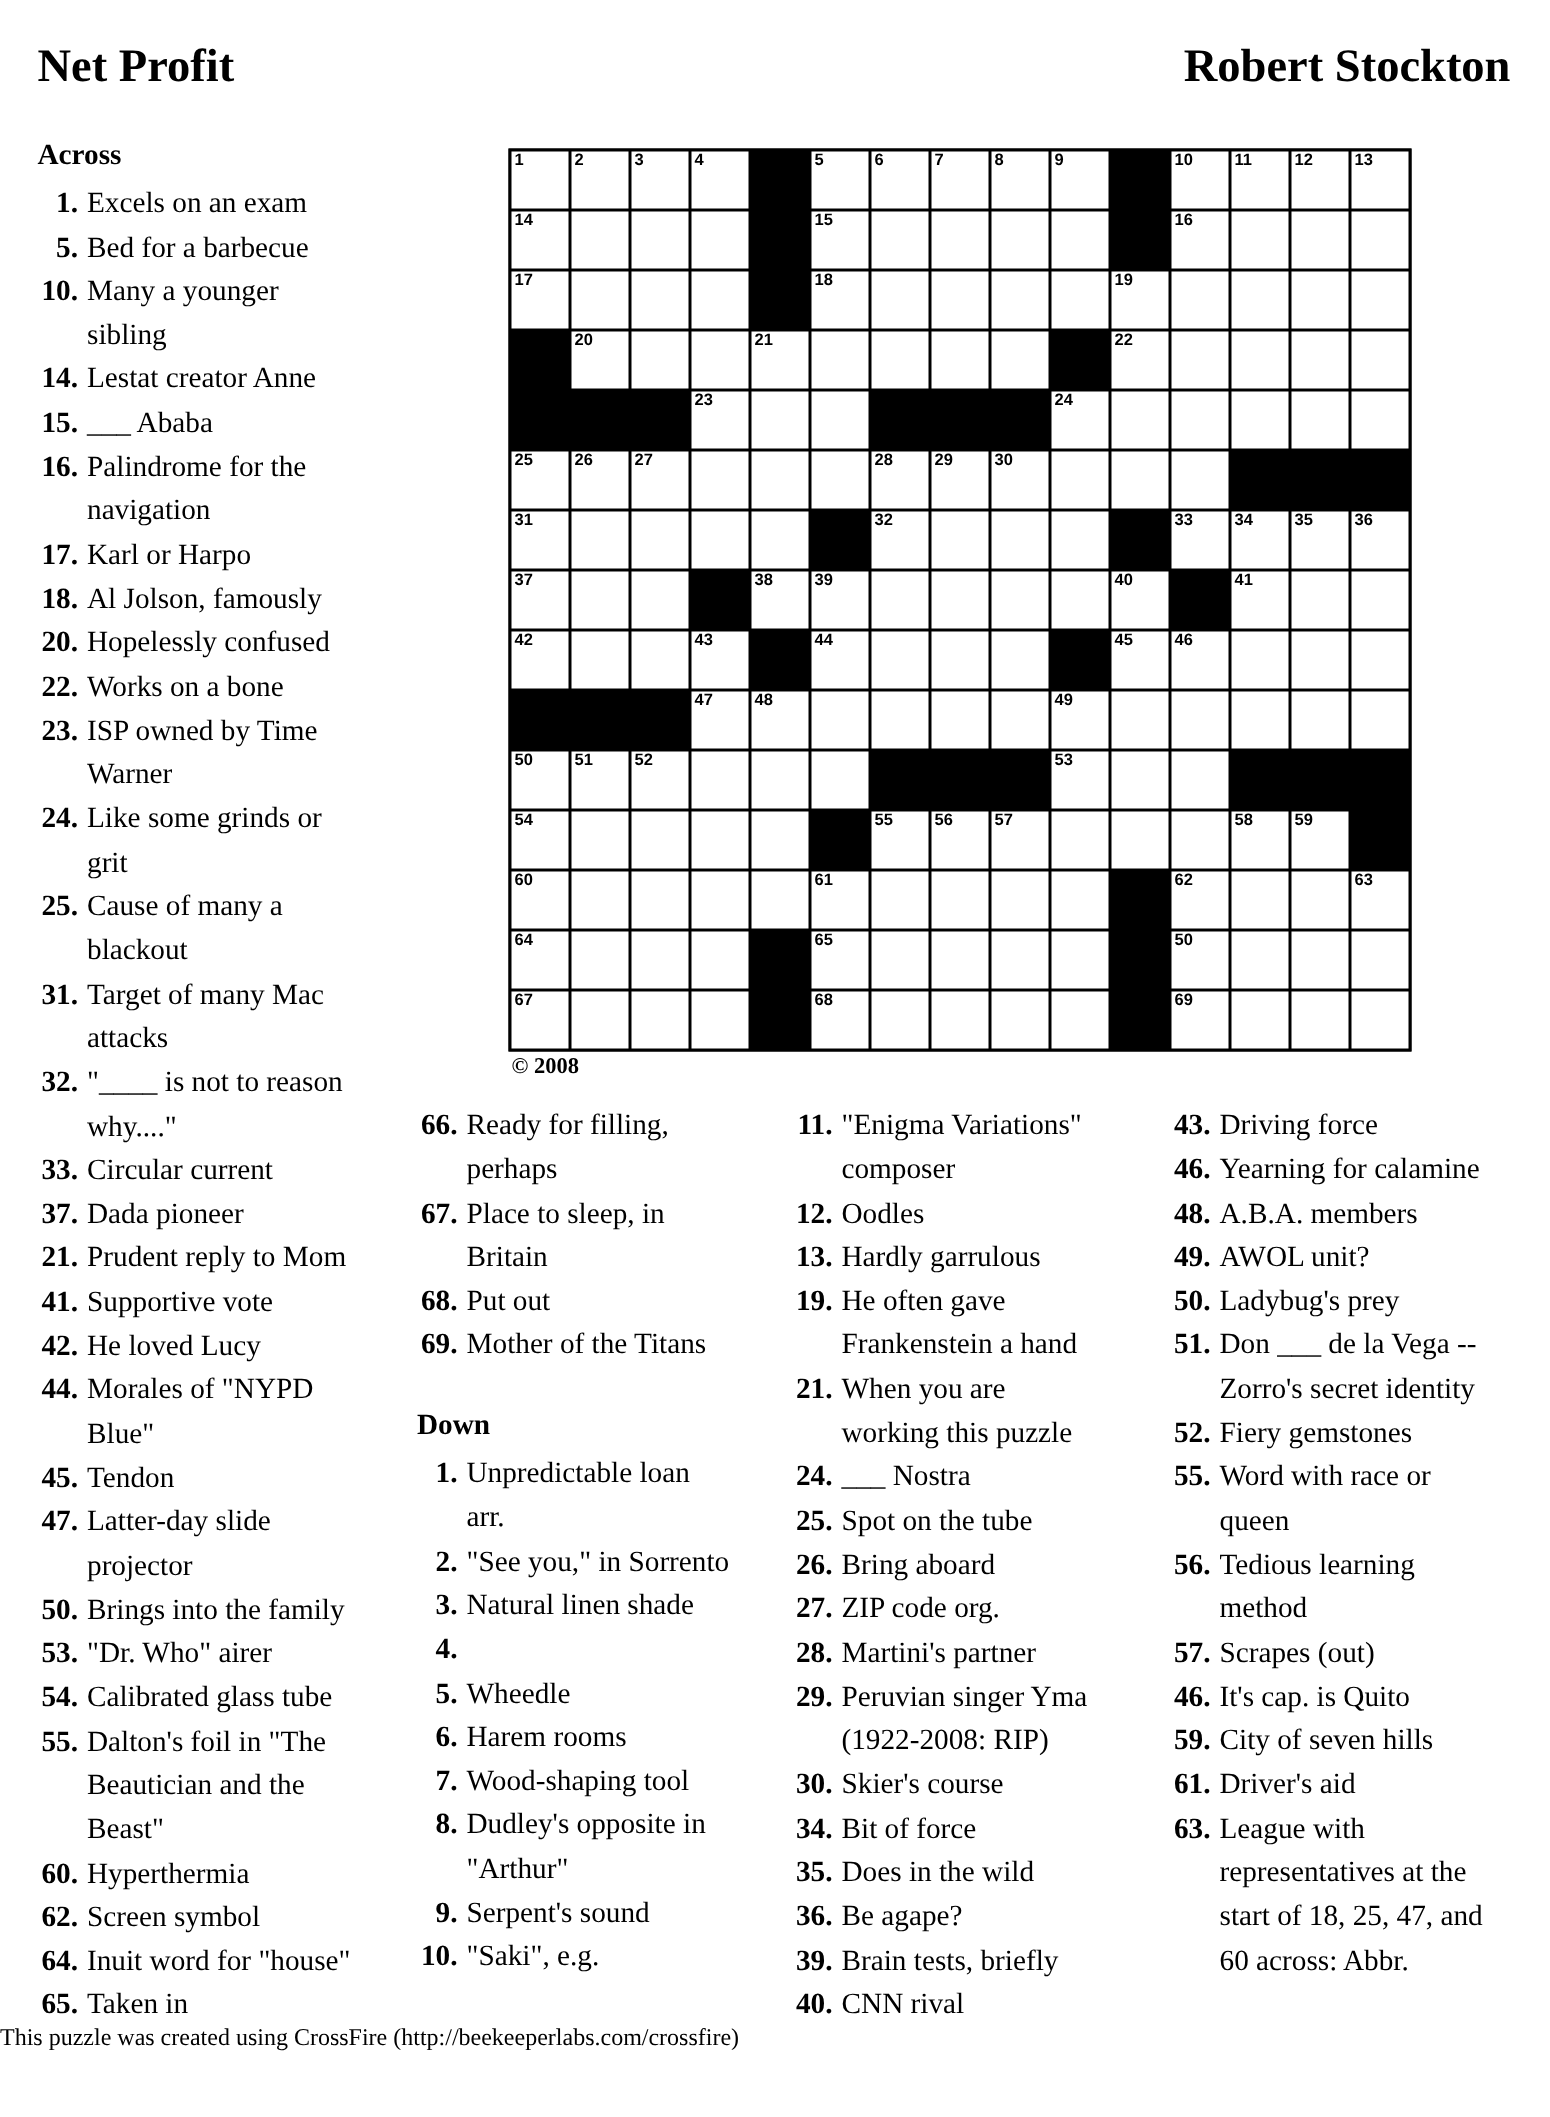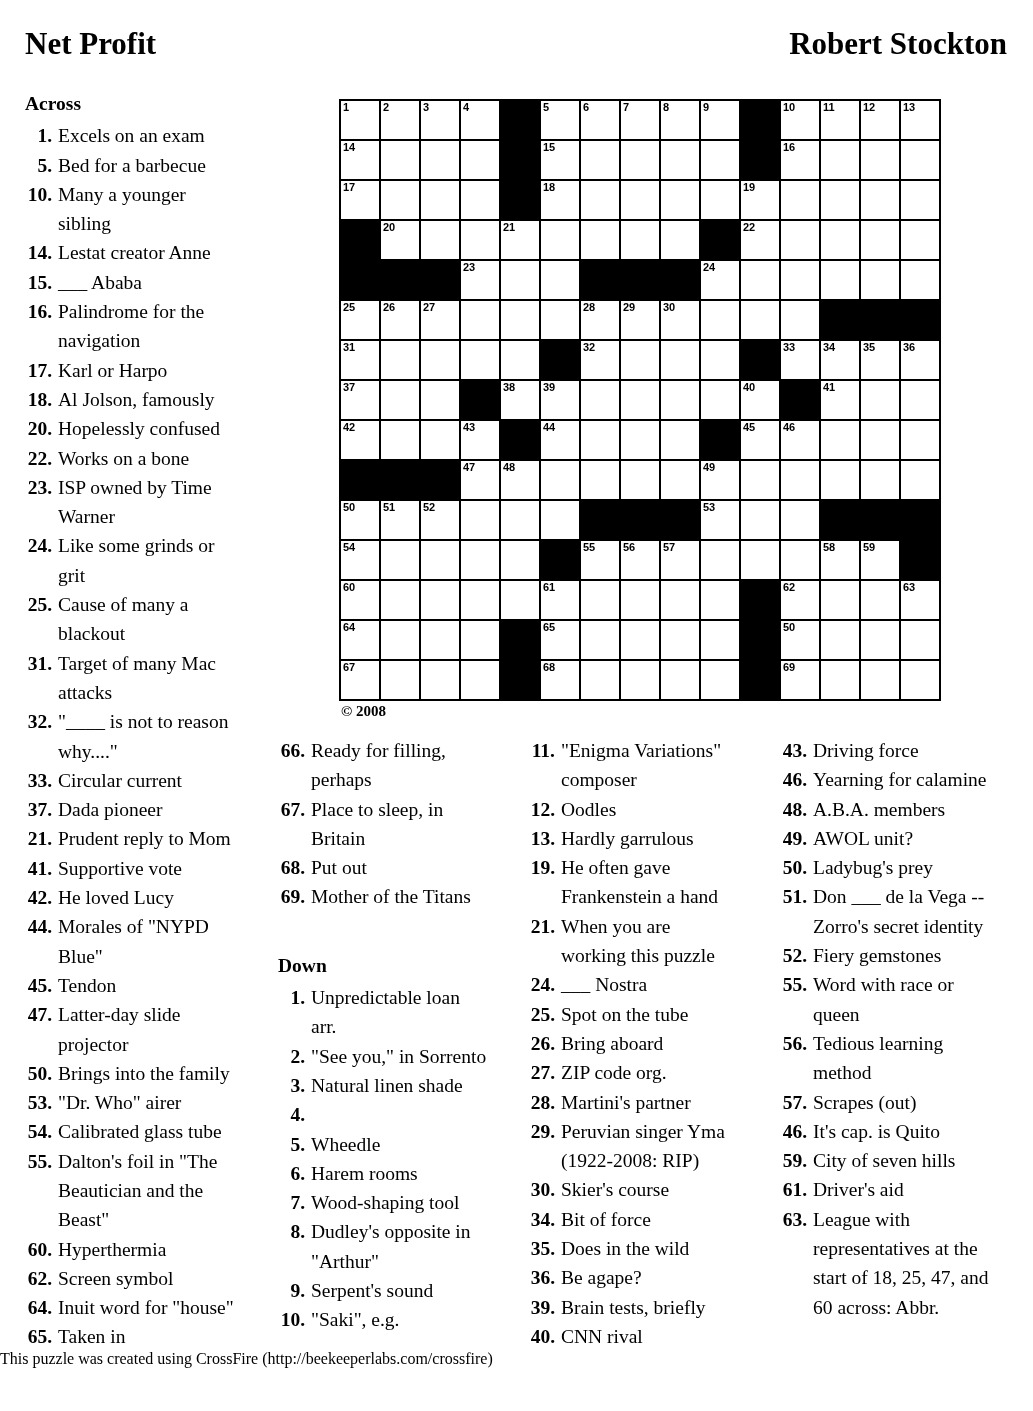--- a/index.html
+++ b/index.html
@@ -51,21 +51,21 @@
   .clue-col { position: absolute; }
   #col1 { left: 25px;  top: 89px;  }
   #col2 { left: 278px; top: 736px; }
   #col3 { left: 528px; top: 736px; }
   #col4 { left: 780px; top: 736px; }
 
   .sec {
     font-weight: bold; font-size: 19.5px; line-height: 29.3px;
     margin-bottom: 3px;
   }
-  .down-block { margin-top: 39px; }
+  .down-block { margin-top: 24px; }
 
   .clue { display: flex; align-items: flex-start; line-height: 29.3px; font-size: 19.5px; }
   .cluenum { flex: 0 0 27px; text-align: right; font-weight: bold; }
   .cluetext { margin-left: 6px; }
   #col1 .cluetext { width: 181px; }
   #col2 .cluetext { width: 177px; }
   #col3 .cluetext { width: 174px; }
   #col4 .cluetext { width: 178px; }
 
   .footer {

